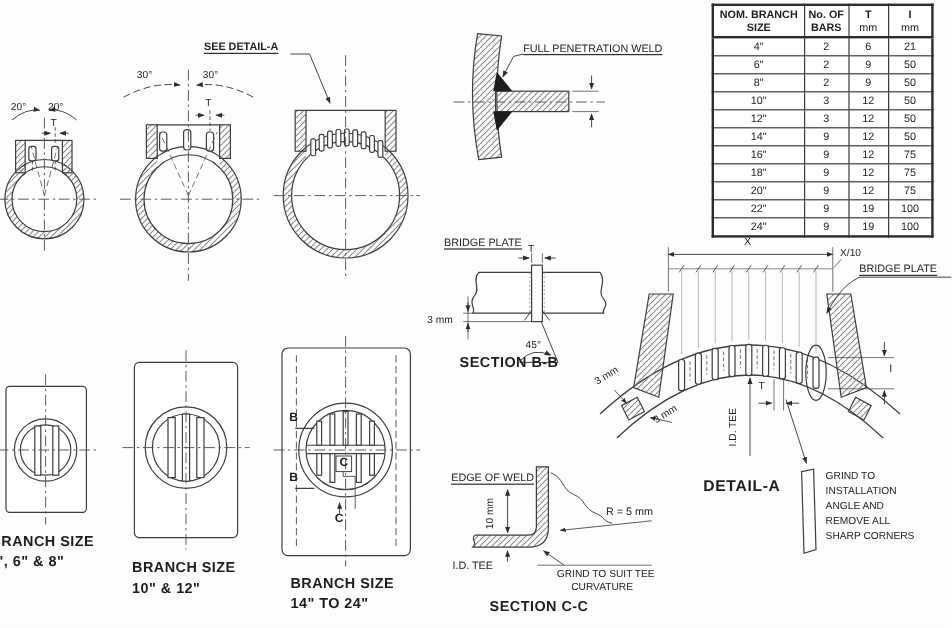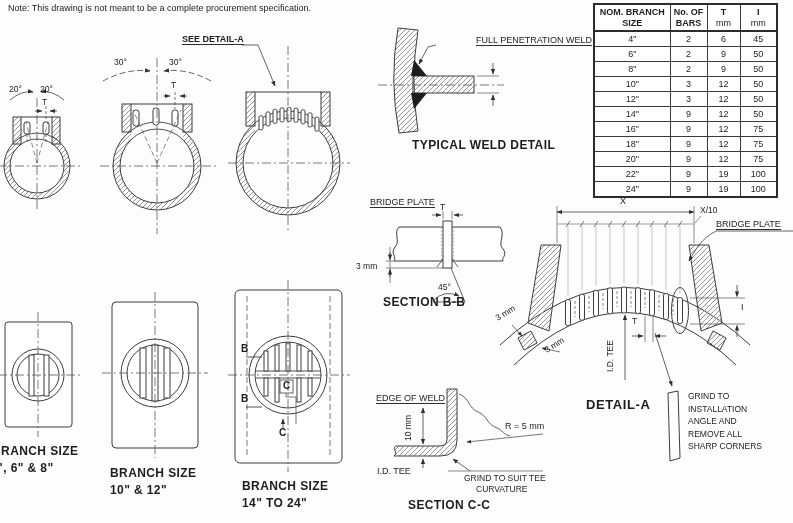--- a/index.html
+++ b/index.html
@@ -245,34 +245,32 @@
     </g>
     <rect x="280" y="380" width="13" height="13" stroke-width="0.8"></rect>
     <path d="M286,393 L286,397 L296,397 L296,424" stroke-width="0.7"></path>
     <path d="M288,280 L288,472" stroke="#555" stroke-width="0.8" stroke-dasharray="9 3 2 3"></path>
     <path d="M228,375 L350,375" stroke="#555" stroke-width="0.8" stroke-dasharray="9 3 2 3"></path>
     <path d="M246,357 L262,357 M246,407 L262,407" stroke-width="0.9"></path>
     <line x1="283" y1="428" x2="283" y2="419" stroke-width="0.8" marker-end="url(#a)"></line>
   </g>
 </svg>
 
-  <div class="lbl" style="left:8px;top:4px;">Note: This drawing is not meant to be a complete procurement specification.</div>
-
-  <div class="lbl bold u" style="left:182px;top:35px;">SEE DETAIL-A</div>
+
+  <div class="lbl bold u" style="left:170px;top:35px;">SEE DETAIL-A</div>
 
   <div class="lbl sm" style="left:9px;top:85px;">20°</div>
   <div class="lbl sm" style="left:40px;top:85px;">20°</div>
   <div class="lbl sm" style="left:42px;top:98px;">T</div>
 
   <div class="lbl sm" style="left:114px;top:58px;">30°</div>
   <div class="lbl sm" style="left:169px;top:58px;">30°</div>
   <div class="lbl sm" style="left:171px;top:81px;">T</div>
 
-  <div class="lbl u" style="left:436px;top:36px;margin-left:40px;">FULL PENETRATION WELD</div>
-  <div class="lbl cap" style="left:412px;top:139px;">TYPICAL WELD DETAIL</div>
+  <div class="lbl u" style="left:436px;top:36px;">FULL PENETRATION WELD</div>
 
   <div class="lbl u" style="left:370px;top:198px;">BRIDGE PLATE</div>
   <div class="lbl sm" style="left:440px;top:203px;">T</div>
   <div class="lbl sm" style="left:356px;top:262px;">3 mm</div>
   <div class="lbl sm" style="left:438px;top:283px;text-align:right;">45°</div>
   <div class="lbl cap" style="left:383px;top:296px;">SECTION B-B</div>
 
   <div class="lbl" style="left:620px;top:197px;">X</div>
   <div class="lbl sm" style="left:700px;top:206px;">X/10</div>
   <div class="lbl u" style="left:716px;top:220px;">BRIDGE PLATE</div>
@@ -333,21 +331,21 @@
           <div>I</div>
             <div style="font-weight:normal">mm</div>
         </th>
       </tr>
     </thead>
     <tbody>
         <tr>
           <td>4"</td>
           <td>2</td>
           <td>6</td>
-          <td>45</td>
+          <td>21</td>
         </tr>
         <tr>
           <td>6"</td>
           <td>2</td>
           <td>9</td>
           <td>50</td>
         </tr>
         <tr>
           <td>8"</td>
           <td>2</td>

